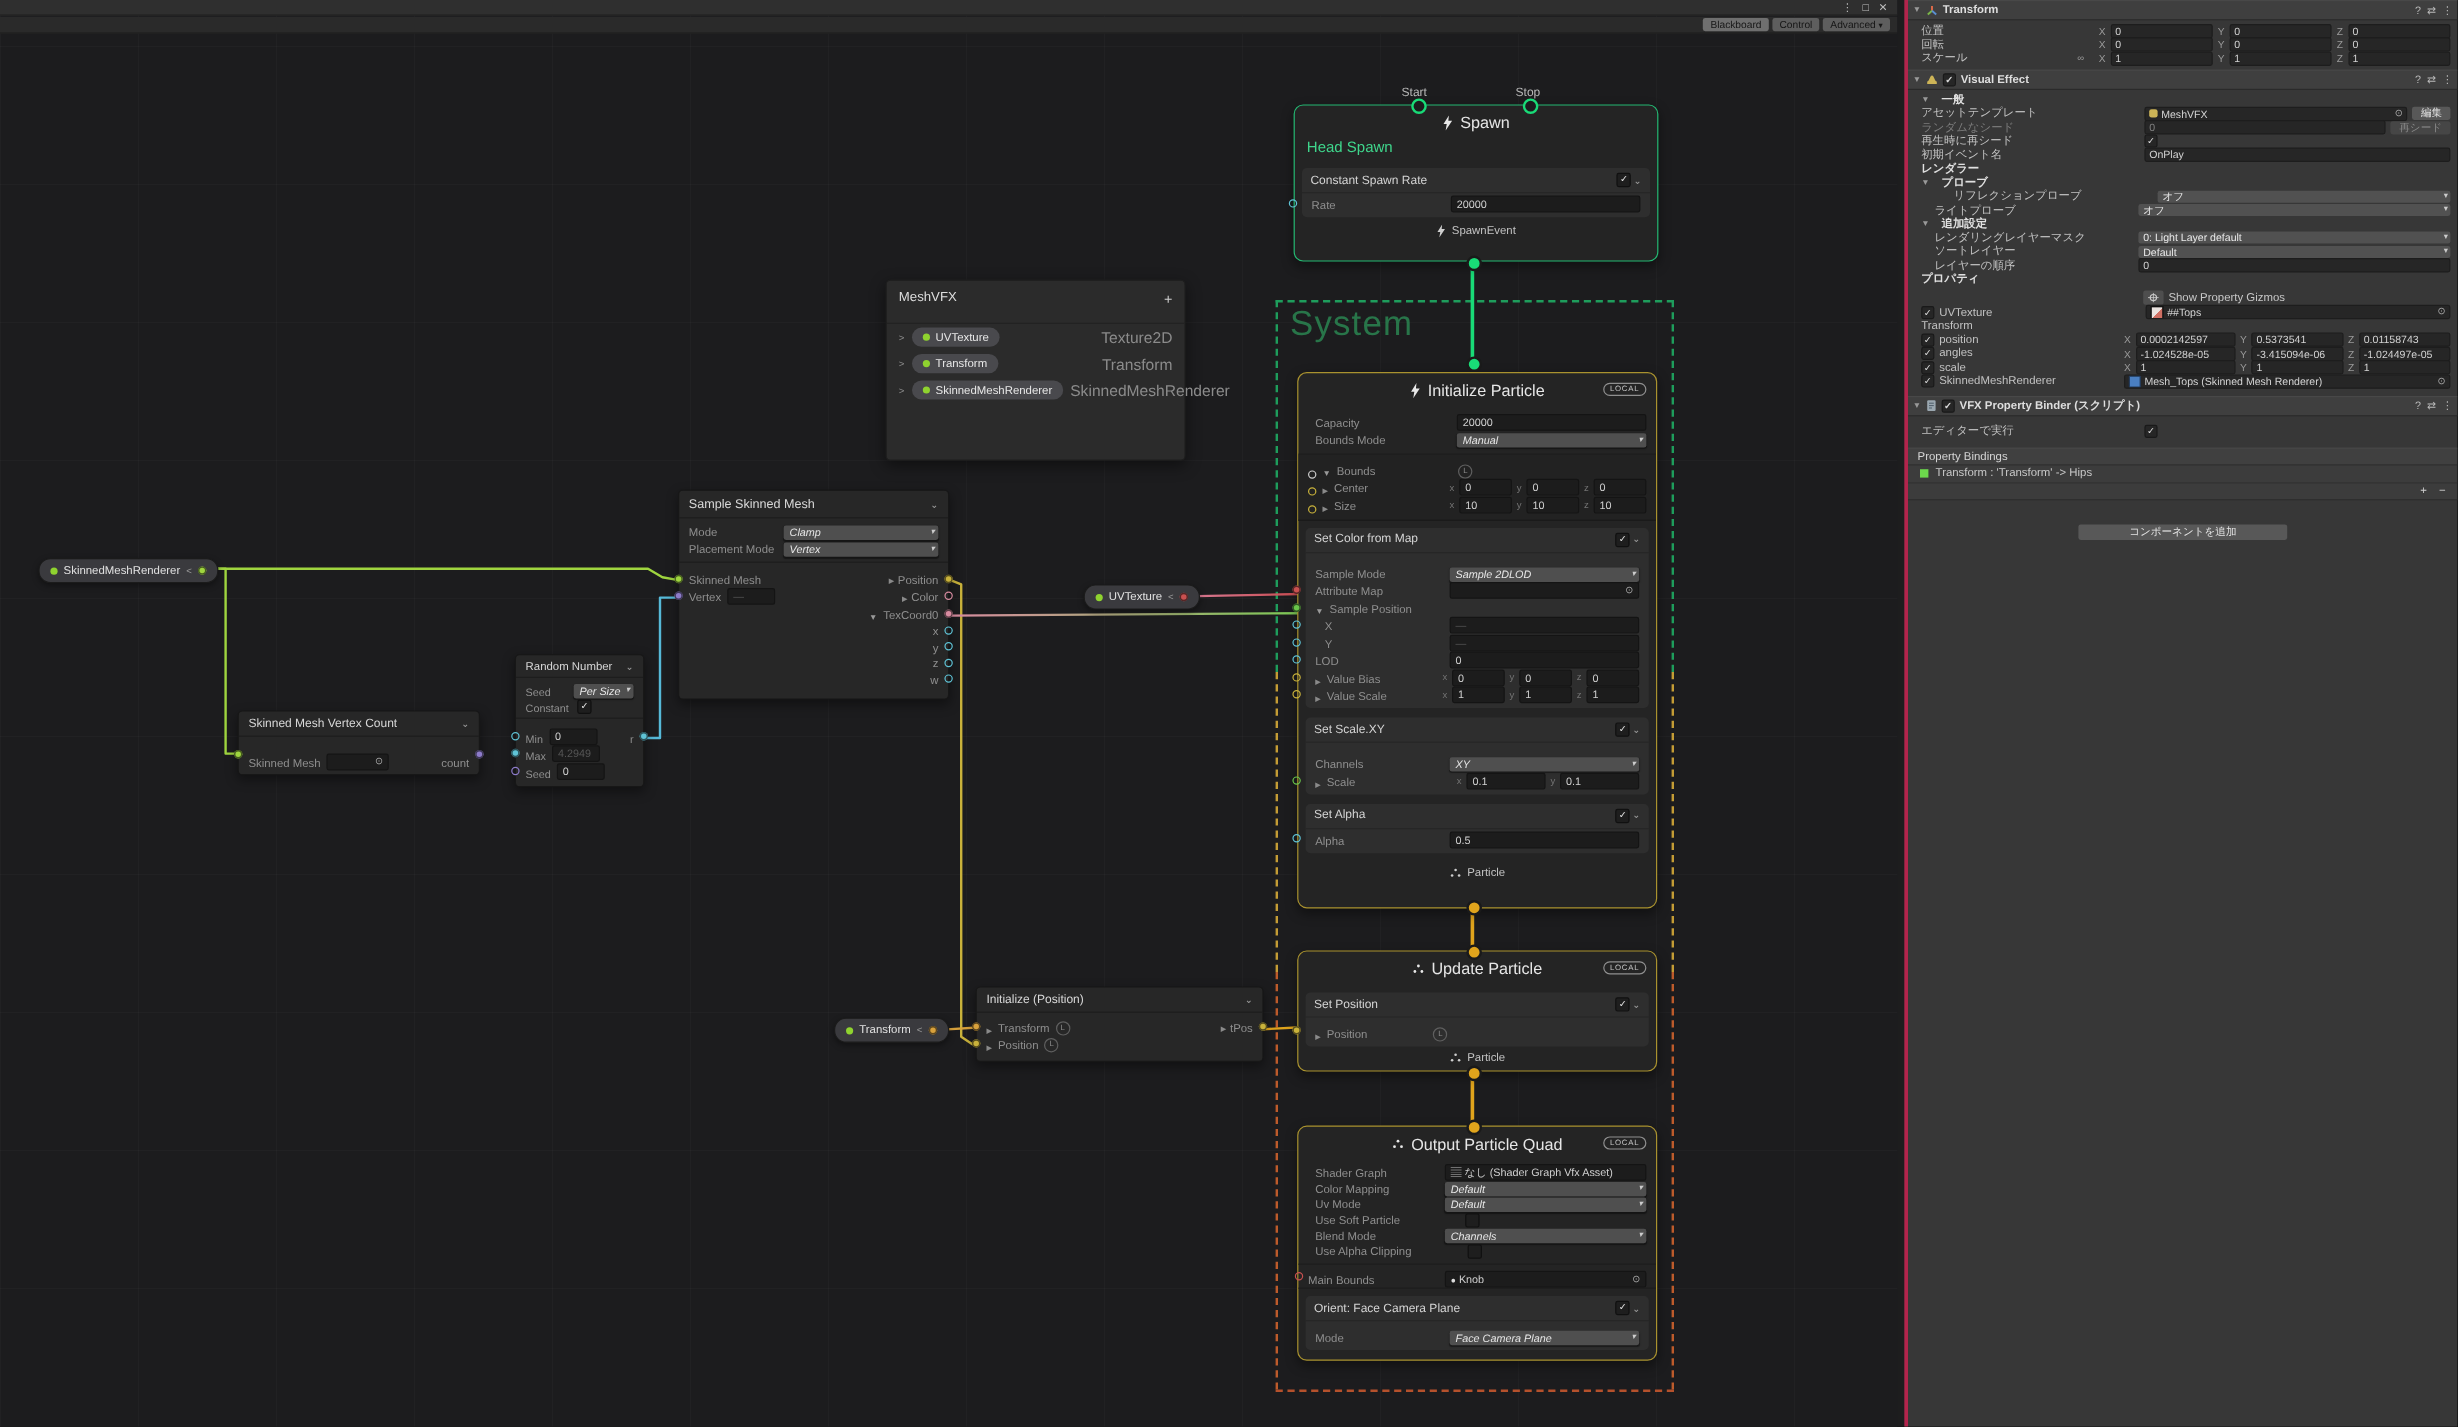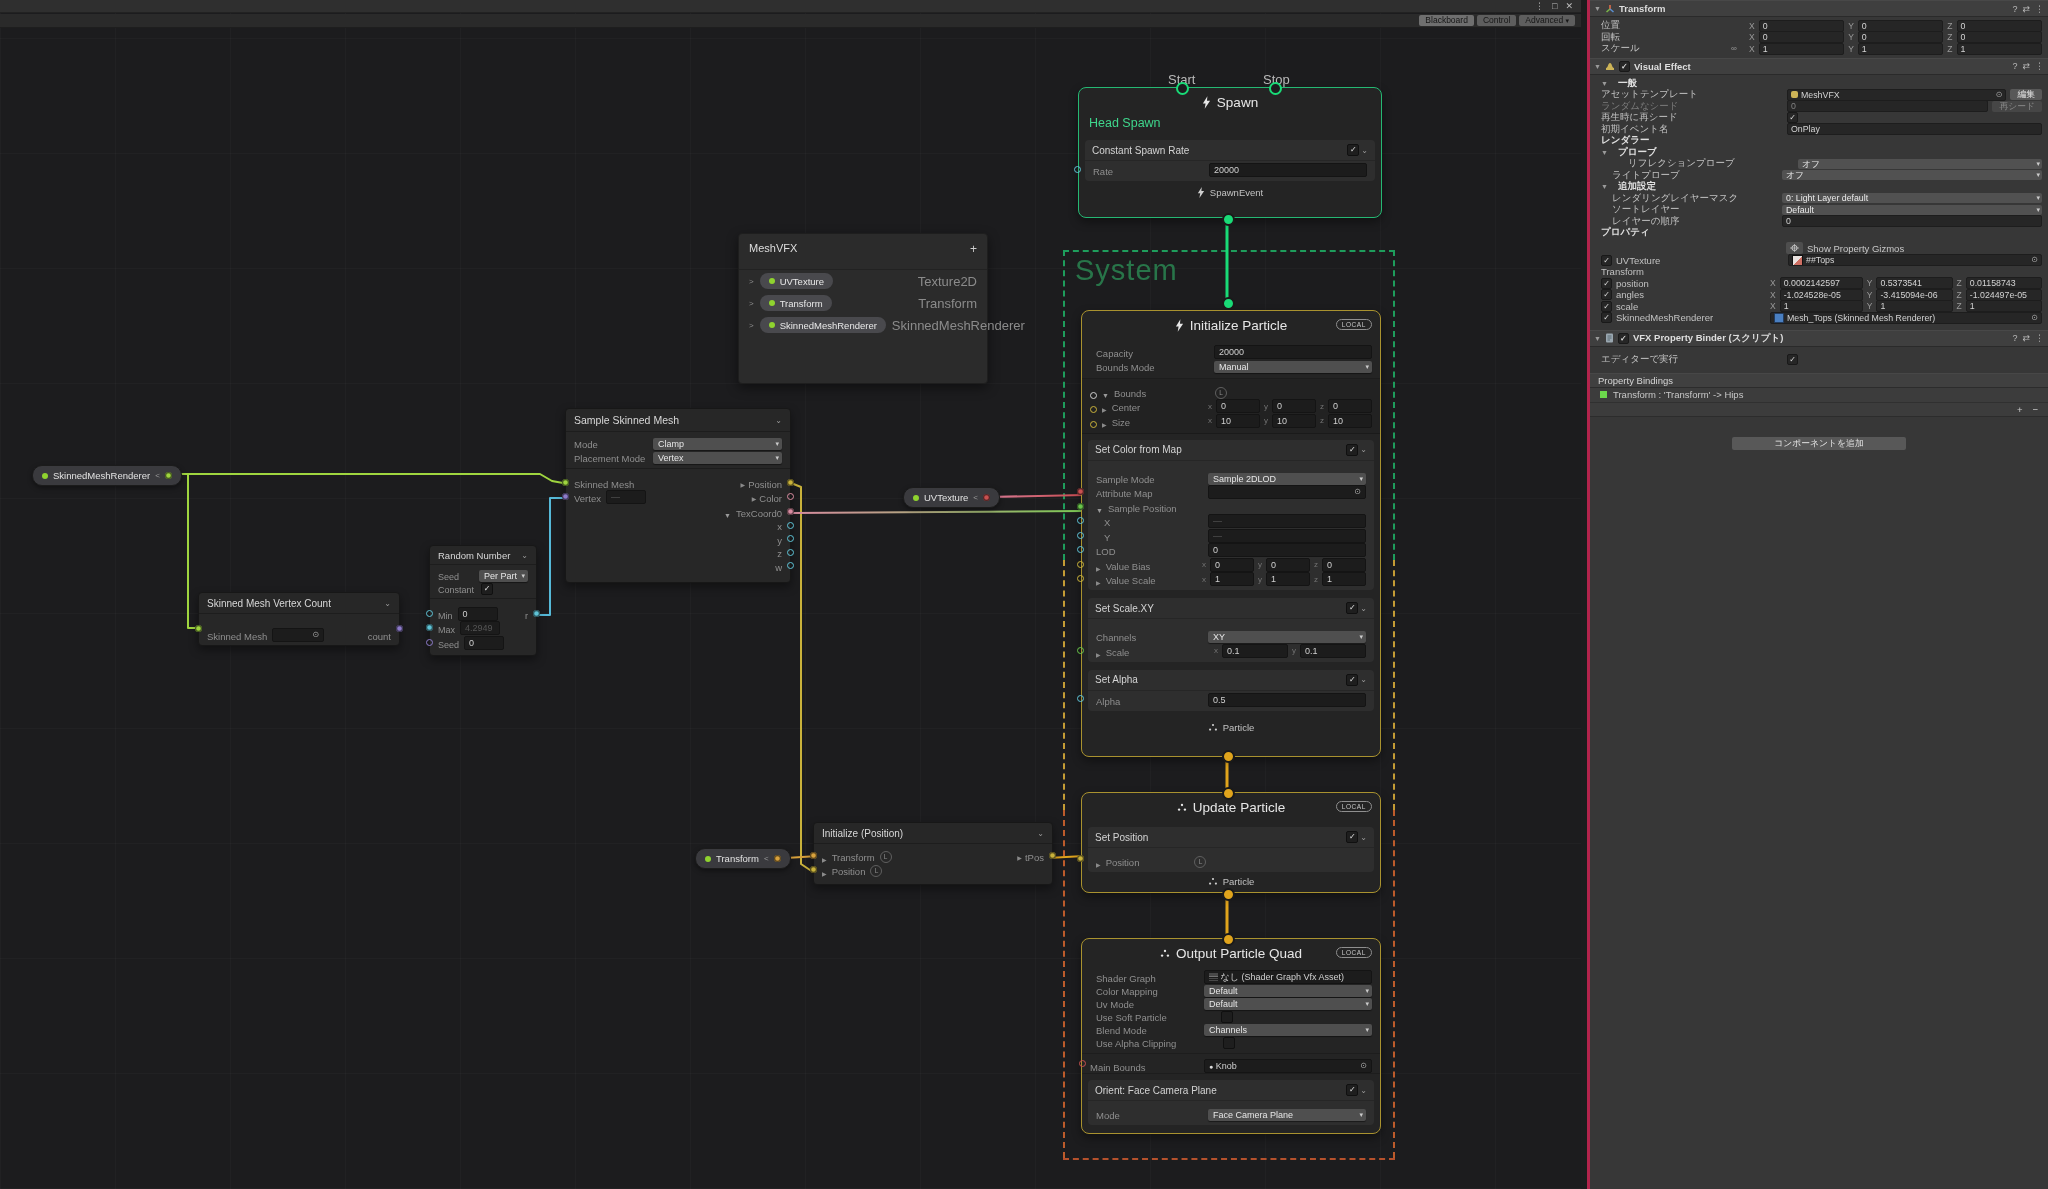--- a/index.html
+++ b/index.html
@@ -31,21 +31,21 @@
   .badge{position:absolute;right:8px;top:8px;border:1px solid #8f8f8f;border-radius:8px;font-size:6.5px;color:#c6c6c6;padding:1px 5px;letter-spacing:.6px;}
   .subtitle{padding:0 10px 4px;font-size:12.5px;color:#3fd68c;}
   .settings{padding:5px 0;border-bottom:1px solid #1d1d1d;}
   .row{display:flex;align-items:flex-end;gap:5px;height:16px;padding:0 8px;font-size:9.5px;color:#8f8f8f;position:relative;}
   .row.sm{height:14.5px;}
   .row .lab{flex:0 0 auto;}
   .field{background:#1c1c1c;border:1px solid #141414;border-radius:2px;height:12px;line-height:12px;padding:0 4px;font-size:9px;color:#d0d0d0;box-sizing:content-box;white-space:nowrap;overflow:hidden;}
   .field.main{width:148px;margin-left:auto;}
   .field.dim{color:#555;}
   .mini{width:34px;}
-  .dd{background:#4f4f4f;border-radius:2px;height:12px;line-height:12px;padding:0 14px 0 5px;font-size:9px;color:#e6e6e6;position:relative;box-shadow:0 1px 1px rgba(0,0,0,.45);white-space:nowrap;}
+  .dd{background:#4f4f4f;border-radius:2px;height:12px;line-height:12px;padding:0 14px 0 5px;font-size:9px;color:#e6e6e6;position:relative;box-shadow:0 1px 1px rgba(0,0,0,.45);white-space:nowrap;font-style:italic;}
   .dd:after{content:"▾";position:absolute;right:3px;top:0;font-size:7px;color:#ccc;}
   .dd.main{width:139px;margin-left:auto;}
   .axch{font-size:8px;color:#737373;}
   .chk{width:10px;height:10px;background:#1e1e1e;border:1px solid #101010;border-radius:2px;color:#e2e2e2;font-size:8px;line-height:10px;text-align:center;margin-left:auto;flex:0 0 auto;}
   .chk.empty{color:transparent;}
   .chev{color:#9a9a9a;font-size:8px;margin-left:2px;}
   .block{background:#2e2e2e;border-radius:4px;margin:6px 6px 0;padding-bottom:4px;position:relative;}
   .bhead{display:flex;align-items:center;height:20px;padding:0 7px;font-size:10px;color:#d4d4d4;border-bottom:1px solid #262626;}
   .arr{font-size:6px;color:#8a8a8a;flex:0 0 auto;}
   .foldt{font-size:7px;color:#9a9a9a;flex:0 0 auto;}
@@ -55,21 +55,21 @@
   .port.h{border:1.5px solid currentColor;background:transparent;}
   .port.f{background:currentColor;box-shadow:inset 0 0 0 1.2px rgba(10,10,10,.6);}
   .lp{position:absolute;left:-4px;top:50%;margin-top:-3.5px;}
   .block .lp{left:-11px;}
   .rp{position:absolute;right:-4px;top:50%;margin-top:-3.5px;}
   .c-cyan{color:#5fc3d6;}.c-lime{color:#9fd53f;}.c-purple{color:#8d7bca;}.c-pink{color:#d88ba0;}
   .c-red{color:#c85050;}.c-yellow{color:#c9b23b;}.c-green{color:#69c54a;}.c-orange{color:#d8a13c;}.c-ivory{color:#cfcfcf;}
   
   .fport{position:absolute;width:9px;height:9px;border-radius:50%;border:2px solid #1a1a1a;z-index:4;box-sizing:content-box;}
   .fport.hollow{background:#1c1c1e;border:2px solid #19db77;}
-  .flabel{position:absolute;font-size:13px;color:#b9b9b9;z-index:4;}
+  .flabel{position:absolute;font-size:10px;color:#b9b9b9;z-index:4;}
   
   .pill{position:absolute;display:flex;align-items:center;gap:5px;background:#3a3a3e;border:1px solid #1b1b1b;border-radius:10px;height:19px;padding:0 9px;font-size:9.5px;color:#e2e2e2;z-index:3;box-shadow:0 2px 5px rgba(0,0,0,.4);}
   .dotg{width:6px;height:6px;border-radius:50%;background:#8fd32f;flex:0 0 auto;}
   .coll{color:#9a9a9a;font-size:8px;}
   
   .bb{position:absolute;left:738px;top:233px;width:248px;height:149px;background:#2b2b2b;border:1px solid #1e1e1e;border-radius:4px;z-index:3;box-shadow:0 4px 12px rgba(0,0,0,.45);}
   .bbhead{display:flex;align-items:flex-start;justify-content:space-between;padding:8px 10px 6px;font-size:11px;color:#dedede;border-bottom:1px solid #222;height:21px;box-sizing:content-box;}
   .bbplus{color:#cfcfcf;font-size:12px;}
   .bbrow{display:flex;align-items:center;gap:6px;height:22px;padding:0 10px;}
   .bbexp{color:#8d8d8d;font-size:8px;}
@@ -543,21 +543,21 @@
   </div>
 
   <div class="node" style="left:429px;top:545px;width:108px;height:111px">
     <div class="ntitle" style="height:18px;font-size:9.5px">
         <span>Random Number</span>
         <span class="chev" style="margin-left:auto">⌄</span>
       </div>
     <div class="settings" style="padding:4px 0 3px">
       <div class="row" style="height:13px;font-size:9px">
           <span class="lab">Seed</span>
-        <span class="dd" style="margin-left:auto;padding-right:11px">Per Part</span>
+        <span class="dd" style="margin-left:auto;padding-right:11px">Per Size</span>
         </div>
       <div class="row" style="height:13px;font-size:9px">
           <span class="lab">Constant</span>
         <span class="chk" style="margin-left:2px">✓</span>
         </div>
     </div>
     <div style="padding:7px 0 4px">
       <div class="row" style="height:14.5px;font-size:9px">
           <span class="port h c-cyan lp"></span>
         <span class="lab">Min</span>

